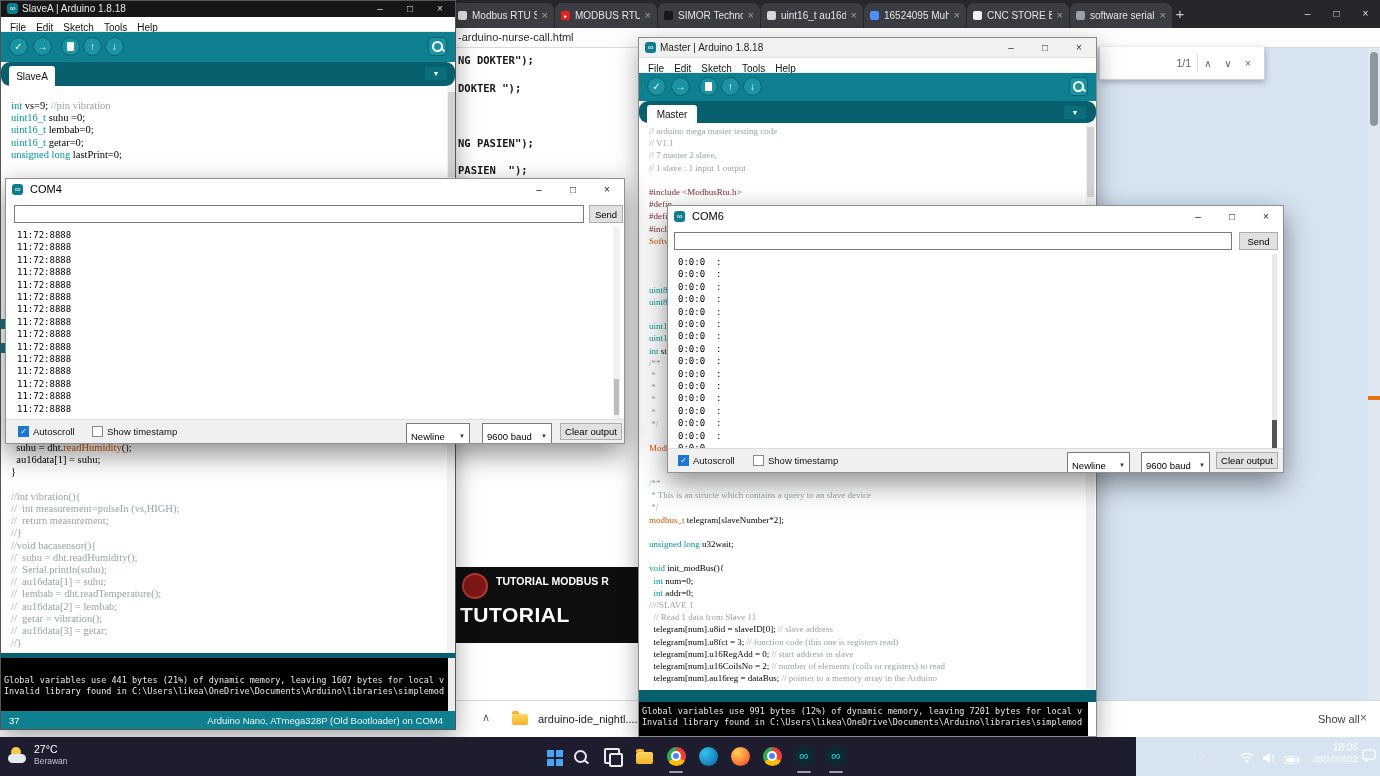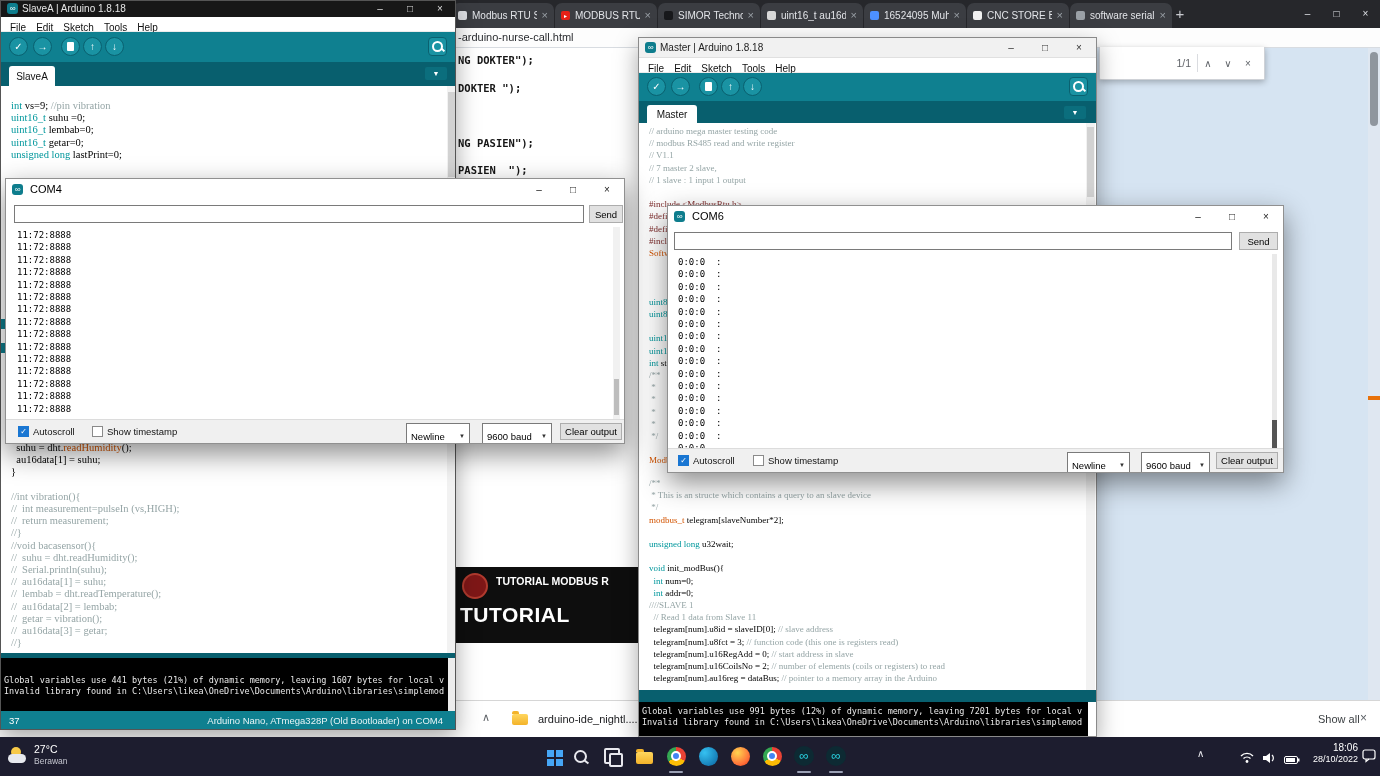--- a/index.html
+++ b/index.html
@@ -64,21 +64,21 @@
   .ard-menu{position:absolute;left:0;width:100%;height:15px;background:#fff;border-bottom:1px solid #ececec;
             box-sizing:border-box;padding-left:4px;}
   .ard-menu span{display:inline-block;padding:0 5px;font-size:10px;line-height:15px;color:#111;}
   .ard-toolbar{position:absolute;left:0;width:100%;background:#0f8090;}
   .ard-btn{position:absolute;width:19px;height:19px;border-radius:50%;background:#1a93a3;border:1px solid #0a6170;
            box-sizing:border-box;color:#fff;display:flex;align-items:center;justify-content:center;font-size:10px;}
   .paper{display:inline-block;width:7px;height:9px;background:#fff;border-radius:1px;}
   .mag{display:inline-block;width:7px;height:7px;border:2px solid #fff;border-radius:50%;position:relative;}
   .mag::after{content:"";position:absolute;width:4px;height:2px;background:#fff;transform:rotate(45deg);
               right:-4px;bottom:-1px;}
-  .ard-tabstrip{position:absolute;left:0;width:100%;background:#085f6e;}
+  .ard-tabstrip{position:absolute;left:0;width:100%;background:#085f6e;border-radius:9px;}
   .ard-tab{position:absolute;background:#fff;border-radius:3px 3px 0 0;font-size:10px;color:#111;
            display:flex;align-items:center;justify-content:center;}
   .tab-drop{position:absolute;background:#0b6e7d;color:#fff;font-size:7px;display:flex;align-items:center;
             justify-content:center;border-radius:2px;}
   .code-wrap{position:absolute;overflow:hidden;font-family:Liberation Serif, serif;}
   .code-line{white-space:pre;}
   .code-s{font-size:10.5px;line-height:12.2px;}
   .code-m{font-size:9px;line-height:12.2px;}
   .tok-n{color:#000;}.tok-k{color:#00979c;}.tok-f{color:#d35400;}.tok-c{color:#95a5a6;}.tok-p{color:#7e2b2b;}
   .ard-divider{position:absolute;left:0;width:100%;background:#085f6e;}
@@ -105,21 +105,21 @@
       font-size:8px;line-height:9px;text-align:center;color:#fff;}
   .cb.checked{background:#1976d2;border-color:#1976d2;}
   .cb-label{position:absolute;font-size:9.5px;color:#111;}
   .sel{position:absolute;background:#fff;border:1px solid #7a7a7a;box-sizing:border-box;font-size:9.5px;color:#000;
        display:flex;align-items:center;justify-content:space-between;padding:12px 4px;}
   .sel .caret{font-size:6px;color:#333;}
   .ser-scroll{position:absolute;background:#f1f1f1;}
   .ser-thumb{position:absolute;background:#bdbdbd;}
 
   
-  .taskbar{position:absolute;left:0;top:737px;width:1380px;height:39px;background:#1d1d2f;}
+  .taskbar{position:absolute;left:0;top:737px;width:1136px;height:39px;background:#1d1d2f;}
   .tb-ic{position:absolute;top:7px;width:24px;height:24px;display:flex;align-items:center;justify-content:center;}
   .win-sq{position:relative;width:7px;height:7px;background:#46a6f5;box-shadow:9px 0 #46a6f5,0 9px #46a6f5,9px 9px #46a6f5;margin:-5px -5px 0 0;}
   .search-glass{width:9px;height:9px;border:2px solid #e8e8ee;border-radius:50%;position:relative;}
   .search-glass::after{content:"";position:absolute;width:5px;height:2px;background:#e8e8ee;right:-4px;bottom:-2px;transform:rotate(40deg);}
   .taskview{width:12px;height:12px;border:2px solid #e8e8ee;border-radius:2px;position:relative;}
   .taskview::after{content:"";position:absolute;left:3px;top:3px;width:10px;height:10px;border:2px solid #e8e8ee;
                    border-radius:2px;background:#1d1d2f;}
   .folder{width:17px;height:12px;background:linear-gradient(#ffd65e,#f3b32a);border-radius:2px;position:relative;margin-top:3px;}
   .folder::before{content:"";position:absolute;top:-3px;left:0;width:8px;height:3px;background:#f3b32a;border-radius:2px 2px 0 0;}
   .chrome-ic{width:19px;height:19px;border-radius:50%;position:relative;
@@ -317,21 +317,20 @@
         </span>
     </div>
     <div class="ard-tabstrip" style="top:63px;height:22px;">
       <span class="ard-tab" style="left:8px;top:4px;width:50px;height:18px;">
           <span>Master</span>
         </span>
       <span class="tab-drop" style="right:10px;top:5px;width:22px;height:13px;">▼</span>
     </div>
     <div class="code-wrap code-m" id="master-code-top" style="left:10px;top:87px;width:437px;height:345px;">
         <div class="code-line"><span class="tok-c">// arduino mega master testing code</span></div>
-        <div class="code-line"><span class="tok-c">// modbus RS485 read and write register</span></div>
         <div class="code-line"><span class="tok-c">// V1.1</span></div>
         <div class="code-line"><span class="tok-c">// 7 master 2 slave,</span></div>
         <div class="code-line"><span class="tok-c">// 1 slave : 1 input 1 output</span></div>
         <div class="code-line">&nbsp;</div>
         <div class="code-line"><span class="tok-p">#include &lt;ModbusRtu.h&gt;</span></div>
         <div class="code-line"><span class="tok-p">#defin</span></div>
         <div class="code-line"><span class="tok-p">#defin</span></div>
         <div class="code-line"><span class="tok-p">#inclu</span></div>
         <div class="code-line"><span class="tok-f">Softwar</span></div>
         <div class="code-line">&nbsp;</div>

